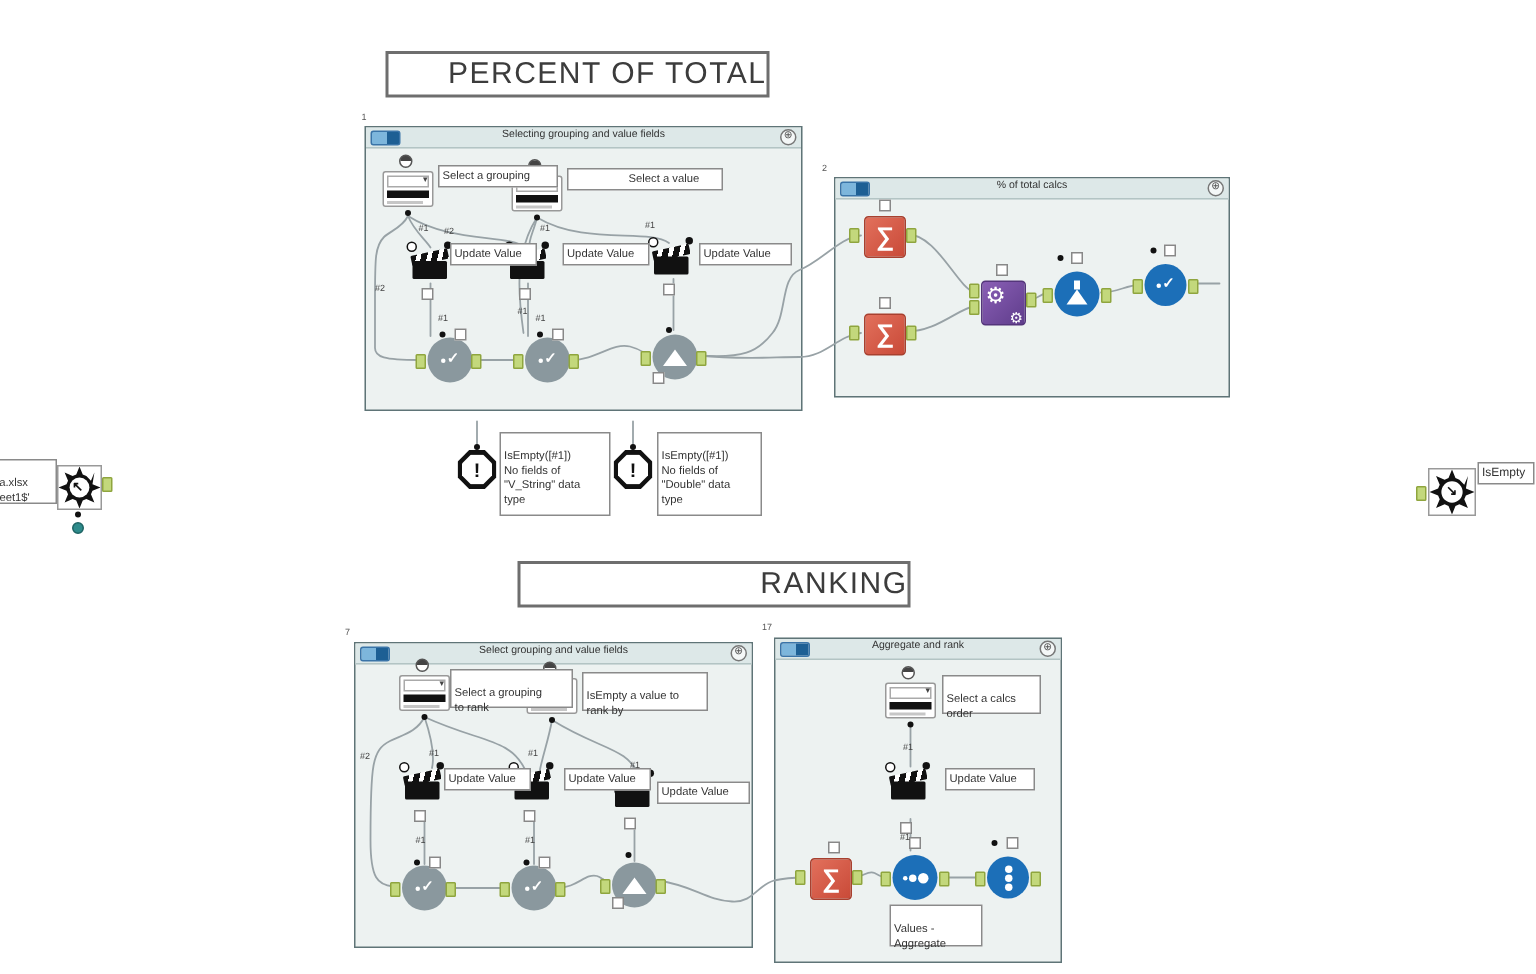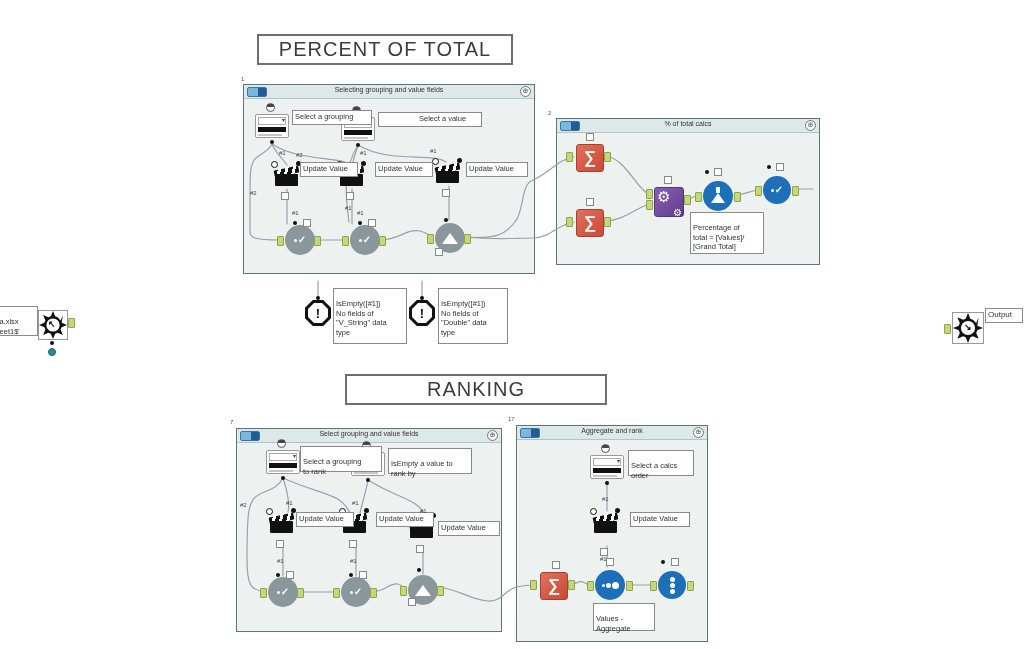--- a/index.html
+++ b/index.html
@@ -1,21 +1,21 @@
 <!DOCTYPE html>
 <html><head>
 <meta charset="utf-8">
 <style>
   html,body{margin:0;padding:0;background:#fff;}
   .canvas{position:relative;width:1024px;height:649px;background:#ffffff;overflow:hidden;
           font-family:"Liberation Sans",sans-serif;}
   svg.wires{position:absolute;left:0;top:0;z-index:1;}
   
   .comment{position:absolute;z-index:3;background:#fff;border:2px solid #6e6e6e;color:#3c3c3c;
-           display:flex;align-items:center;justify-content:center;font-size:20px;letter-spacing:1px;}
+           display:flex;align-items:center;justify-content:flex-end;font-size:20px;letter-spacing:1px;}
   
   .container{position:absolute;z-index:0;background:#edf2f1;border:1px solid #5f7477;}
   .chdr{position:absolute;left:0;top:0;right:0;height:13px;background:#dde8e8;border-bottom:1px solid #b3c4c4;}
   .chip{position:absolute;left:3px;top:2px;width:18px;height:8px;border:1px solid #3a74a8;border-radius:2px;
         background:linear-gradient(90deg,#7db6dc 0 55%,#1d5f94 55% 100%);}
   .ctitle{position:absolute;left:0;right:0;top:1px;text-align:center;font-size:7px;color:#333;white-space:nowrap;}
   .collapse{position:absolute;right:3px;top:1px;width:9px;height:9px;border:1px solid #777;border-radius:50%;
             font-size:7px;line-height:8px;text-align:center;color:#555;background:#f4f7f7;}
   .idbadge{position:absolute;z-index:3;font-size:6px;color:#555;}
   
@@ -271,25 +271,20 @@
   <span class="anchor" style="left:646px;top:189px;"></span>
   <span class="anchor" style="left:646px;top:200px;"></span>
   <span class="anchor" style="left:684px;top:195px;"></span>
   <span class="dot" style="left:705px;top:170px;"></span>
   <span class="sqb" style="left:714px;top:168px;"></span>
   <div class="circ blue c30" style="left:703px;top:181px;">
     <span class="flask"></span>
   </div>
   <span class="anchor" style="left:695px;top:192px;"></span>
   <span class="anchor" style="left:734px;top:192px;"></span>
-  <div class="box pre" style="left:690px;top:212px;width:68px;height:38px;">
-    <span class="pre">Percentage of
-total = [Values]/
-[Grand Total]</span>
-  </div>
   <span class="dot" style="left:767px;top:165px;"></span>
   <span class="sqb" style="left:776px;top:163px;"></span>
   <div class="circ blue c28" style="left:763px;top:176px;">
     <span class="wdot"></span>
       <span class="chk">✓</span>
   </div>
   <span class="anchor" style="left:755px;top:186px;"></span>
   <span class="anchor" style="left:792px;top:186px;"></span>
 
   <div class="box pre" style="left:-14px;top:306px;width:46px;height:26px;">
@@ -309,21 +304,21 @@
 
   <span class="anchor" style="left:944px;top:324px;"></span>
   <div class="iobox" style="left:952px;top:312px;width:30px;height:30px;">
     <svg width="30" height="30" viewBox="0 0 22 22" style="position:absolute;left:0;top:0;">
       <polygon points="17.8,9.3 22,11 17.8,12.7 17,14.6 18.8,18.8 14.6,17 12.7,17.8 11,22 9.3,17.8 7.4,17 3.2,18.8 5,14.6 4.2,12.7 0,11 4.2,9.3 5,7.4 3.2,3.2 7.4,5 9.3,4.2 11,0 12.7,4.2 14.6,5 17,7.4 18.8,3.2" fill="#111"></polygon>
       <circle cx="11" cy="11" r="5.2" fill="#fff"></circle>
     </svg>
     <span class="ioarrow" style="left:11px;top:9px;">↘</span>
   </div>
   <div class="box" style="left:985px;top:308px;width:32px;height:11px;font-size:8px;">
-    <span>Output</span>
+    <span>IsEmpty</span>
   </div>
 
   <span class="idbadge" style="left:230px;top:419px;">7</span>
   <div class="container" style="left:236px;top:428px;width:264px;height:202px;">
     <div class="chdr">
       <span class="chip"></span>
       <span class="ctitle">Select grouping and value fields</span>
       <span class="collapse">⊕</span>
     </div>
   </div>

